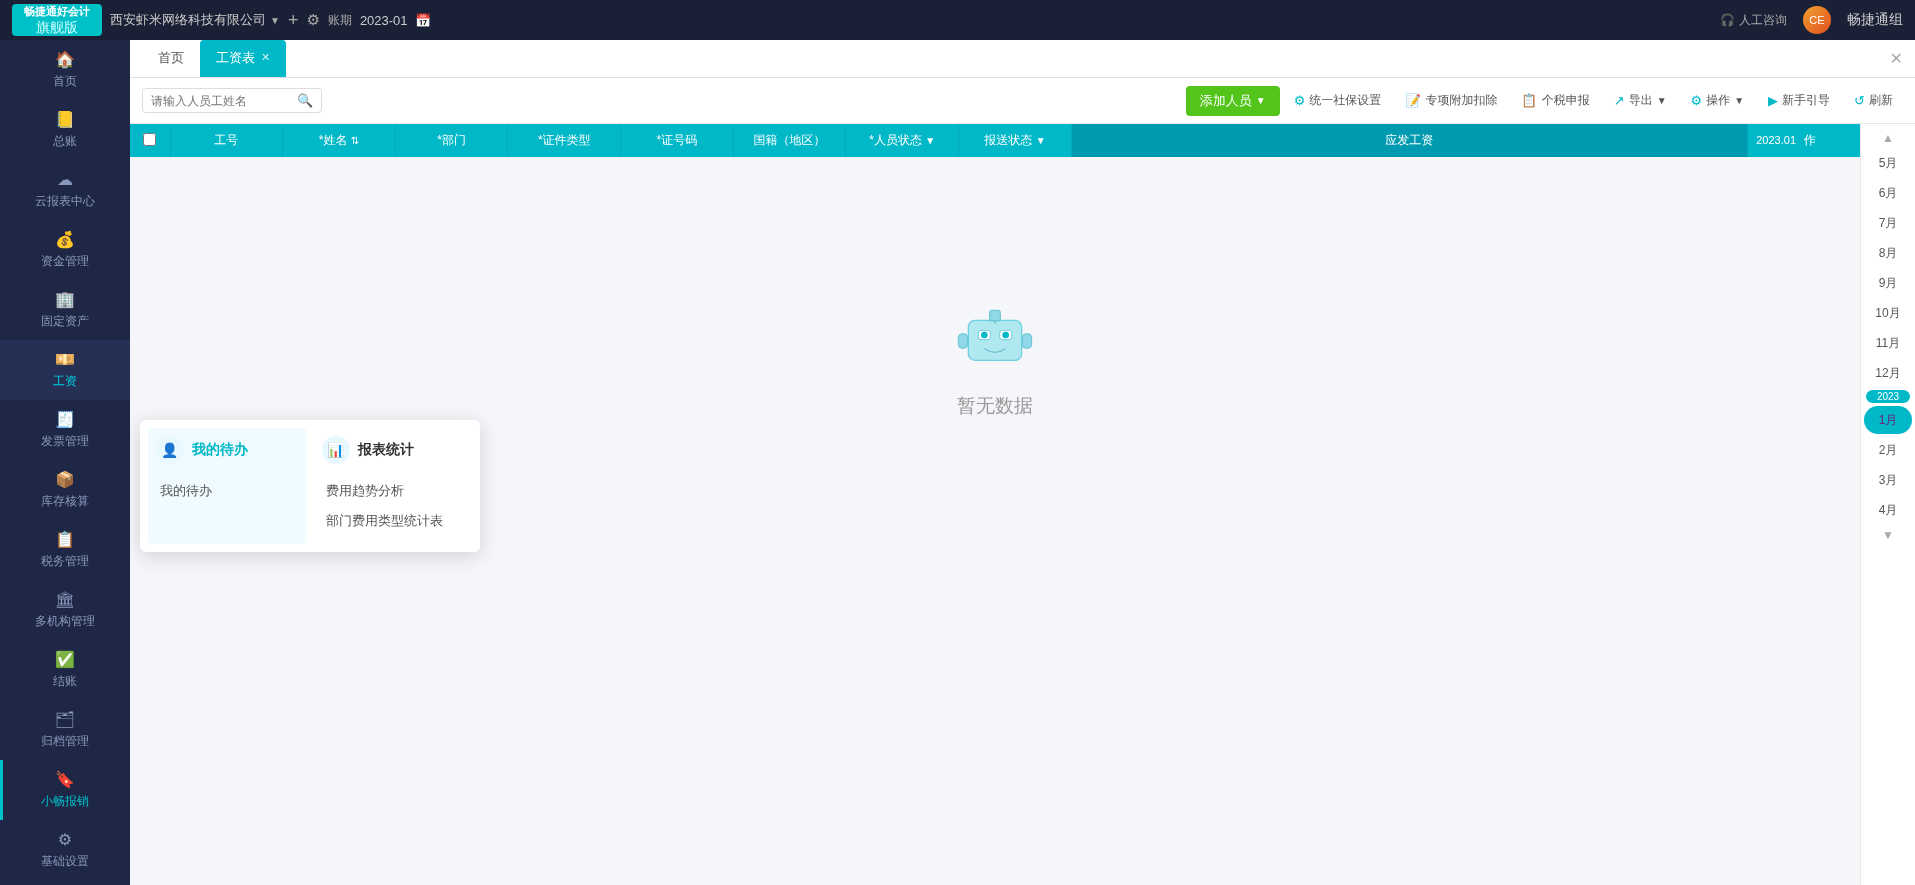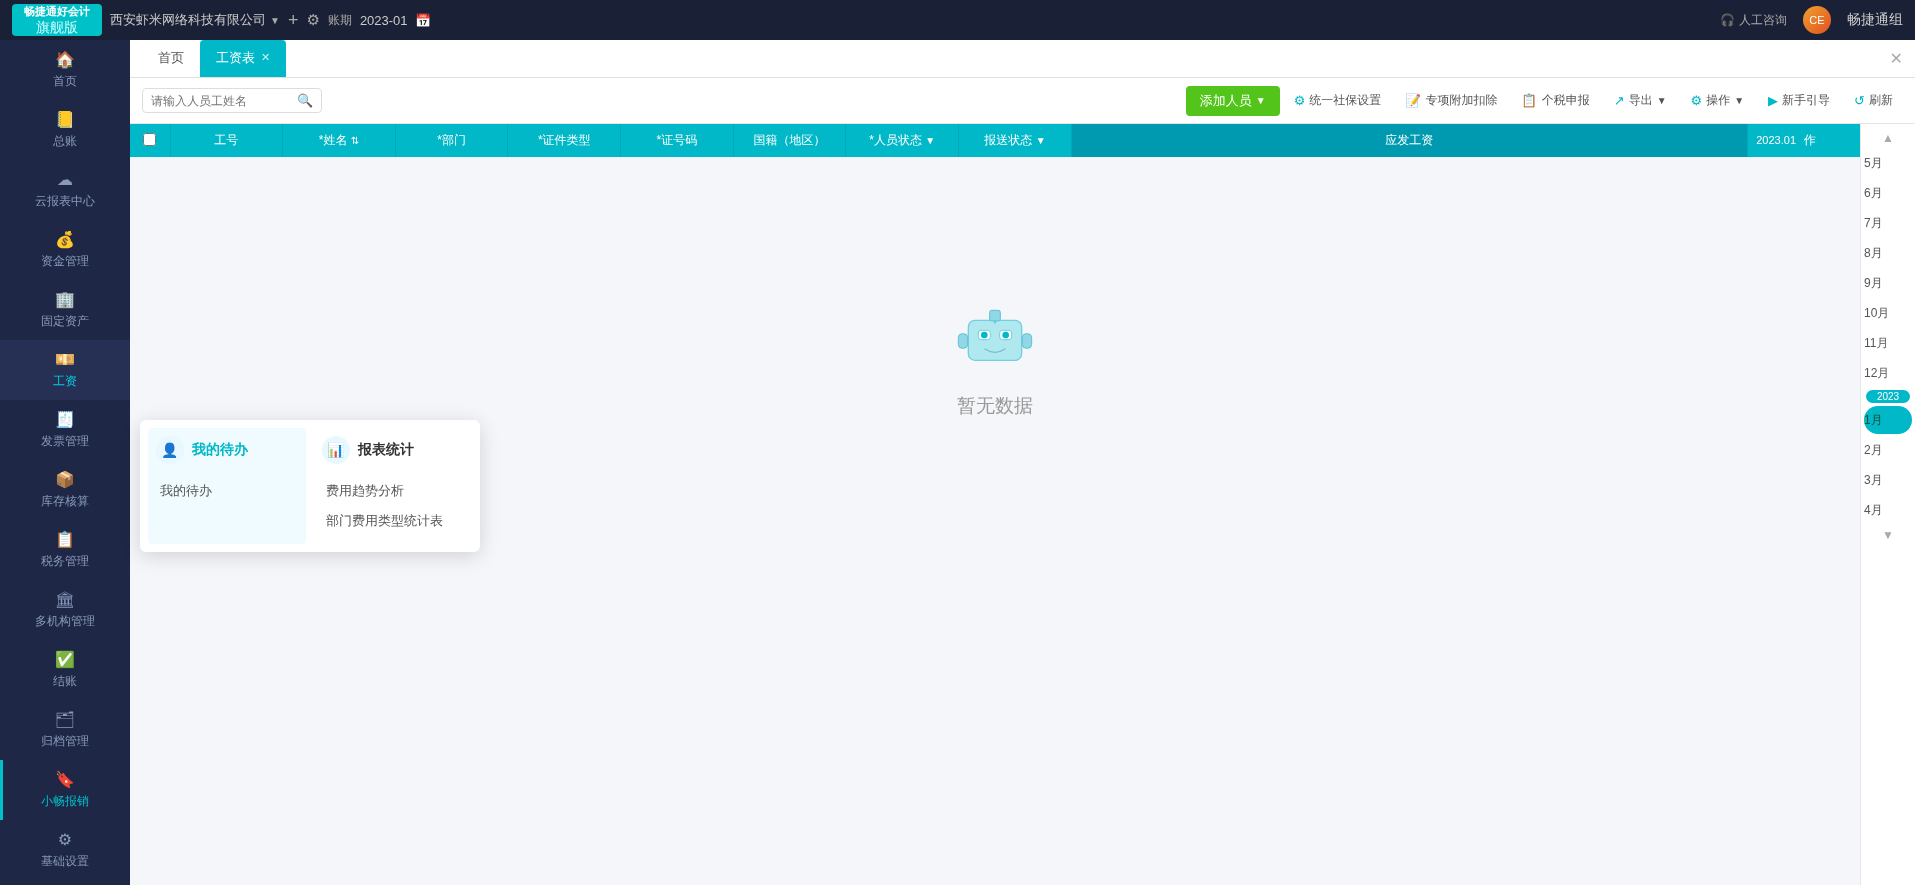--- a/index.html
+++ b/index.html
@@ -332,29 +332,30 @@
       justify-content: center;
       cursor: pointer;
       color: #aaa;
       font-size: 12px;
     }
     .month-item {
       width: 48px;
       height: 28px;
       display: flex;
       align-items: center;
+      justify-content: center;
       font-size: 12px;
       color: #555;
       cursor: pointer;
       border-radius: 4px;
       margin: 1px 0;
     }
     .month-item.active {
       background: #00b8c8;
-      color: #14532d;
+      color: #701a75;
       border-radius: 14px;
     }
     .year-badge {
       background: #00b8c8;
       color: #fff;
       font-size: 10px;
       border-radius: 10px;
       padding: 1px 11px;
       margin: 2px 0;
     }

